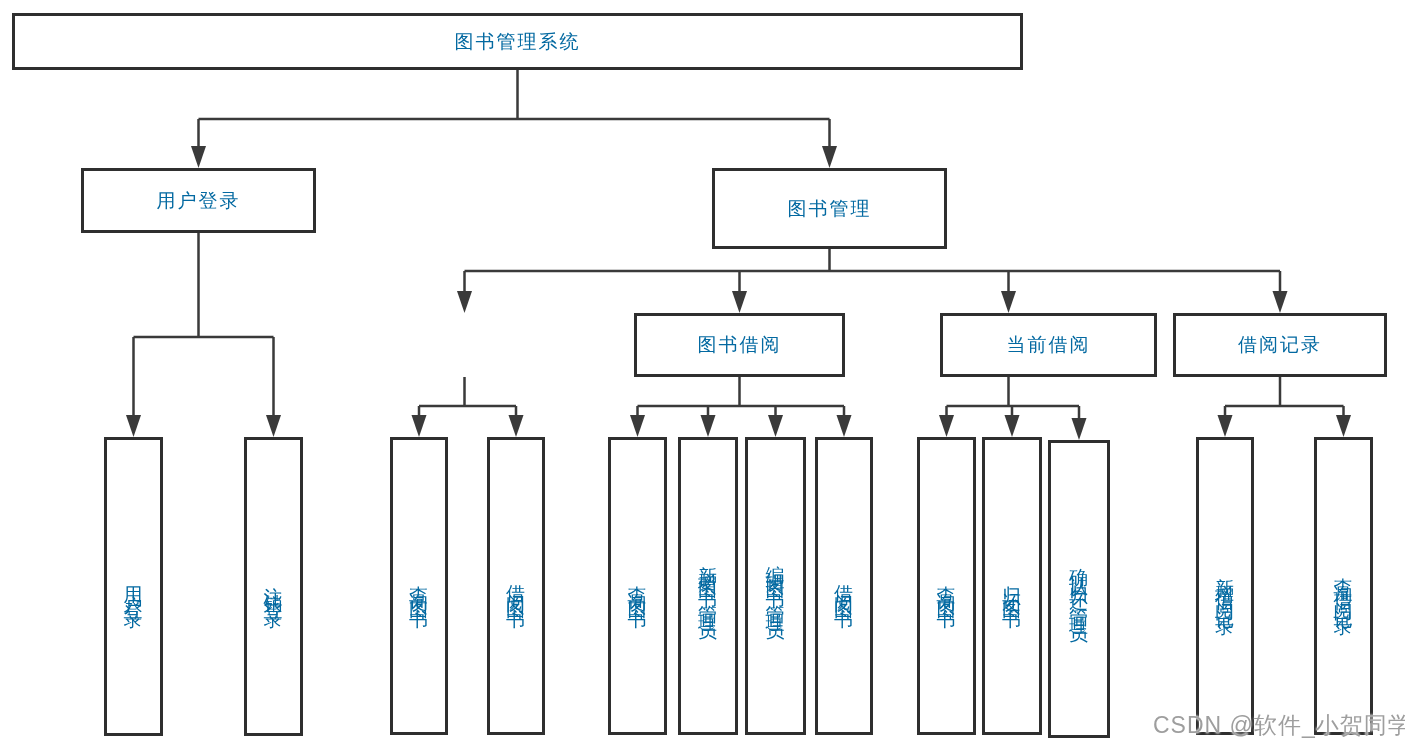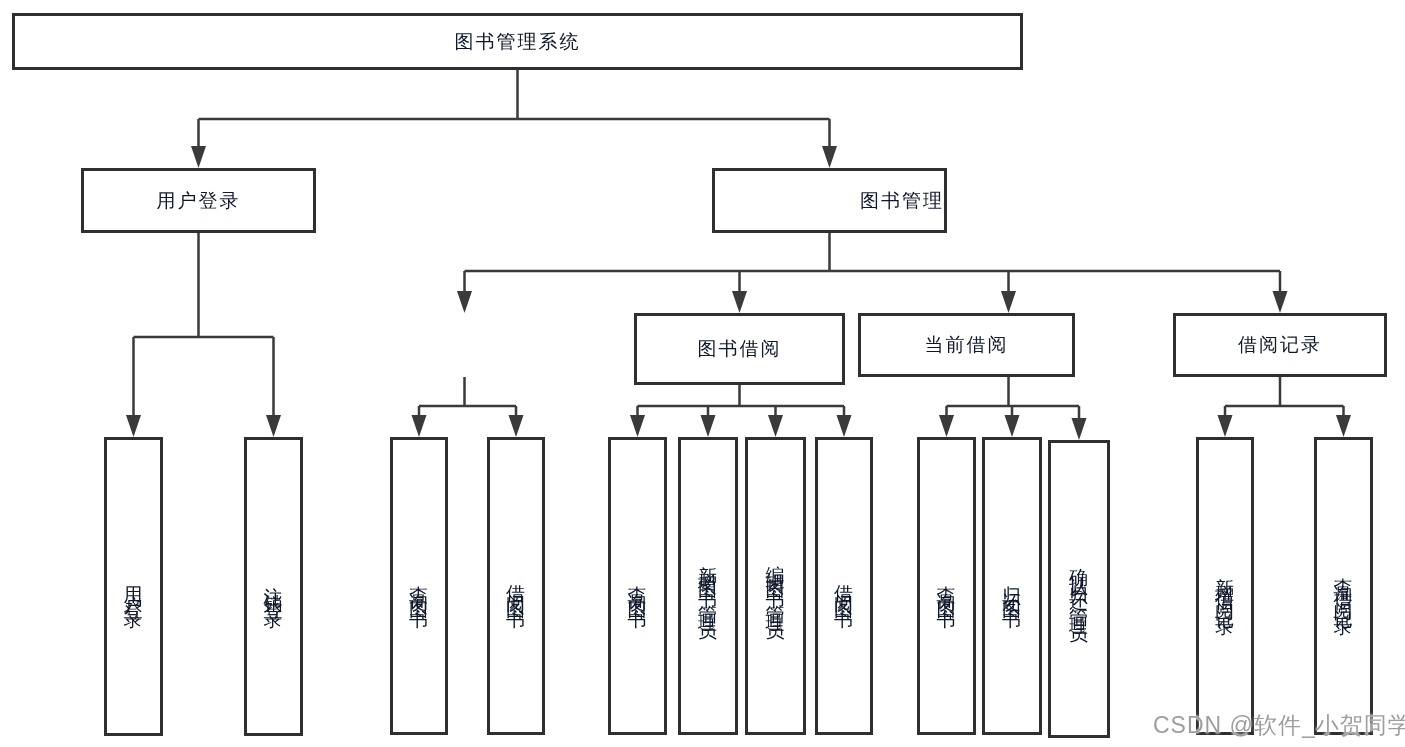--- a/index.html
+++ b/index.html
@@ -18,21 +18,21 @@
     z-index: 1;
   }
   .node {
     position: absolute;
     box-sizing: border-box;
     border: 3px solid #2f2f2f;
     background: #ffffff;
     display: flex;
     align-items: center;
     justify-content: center;
-    color: #0f172a;
+    color: #0369a1;
     font-size: 19px;
     z-index: 2;
   }
   .hnode span {
     letter-spacing: 2px;
     white-space: nowrap;
   }
   .vnode span {
     writing-mode: vertical-lr;
     text-orientation: mixed;
@@ -97,28 +97,28 @@
     </g>
   </svg>
 
   <div class="node hnode" style="left:12px; top:13px; width:1011px; height:57px;">
     <span>图书管理系统</span>
   </div>
 
   <div class="node hnode" style="left:81px; top:168px; width:235px; height:65px;">
     <span>用户登录</span>
   </div>
-  <div class="node hnode" style="left:712px; top:168px; width:235px; height:65px;justify-content:flex-end;">
+  <div class="node hnode" style="left:712px; top:168px; width:235px; height:81px;">
     <span>图书管理</span>
   </div>
 
-  <div class="node hnode" style="left:634px; top:313px; width:211px; height:72px;">
+  <div class="node hnode" style="left:634px; top:313px; width:211px; height:64px;">
     <span>图书借阅</span>
   </div>
-  <div class="node hnode" style="left:858px; top:313px; width:217px; height:64px;">
+  <div class="node hnode" style="left:940px; top:313px; width:217px; height:64px;">
     <span>当前借阅</span>
   </div>
   <div class="node hnode" style="left:1173px; top:313px; width:214px; height:64px;">
     <span>借阅记录</span>
   </div>
 
   <div class="node vnode" style="left:104px; top:437px; width:59px; height:299px;">
     <span>用户登录</span>
   </div>
   <div class="node vnode" style="left:244px; top:437px; width:59px; height:299px;">

